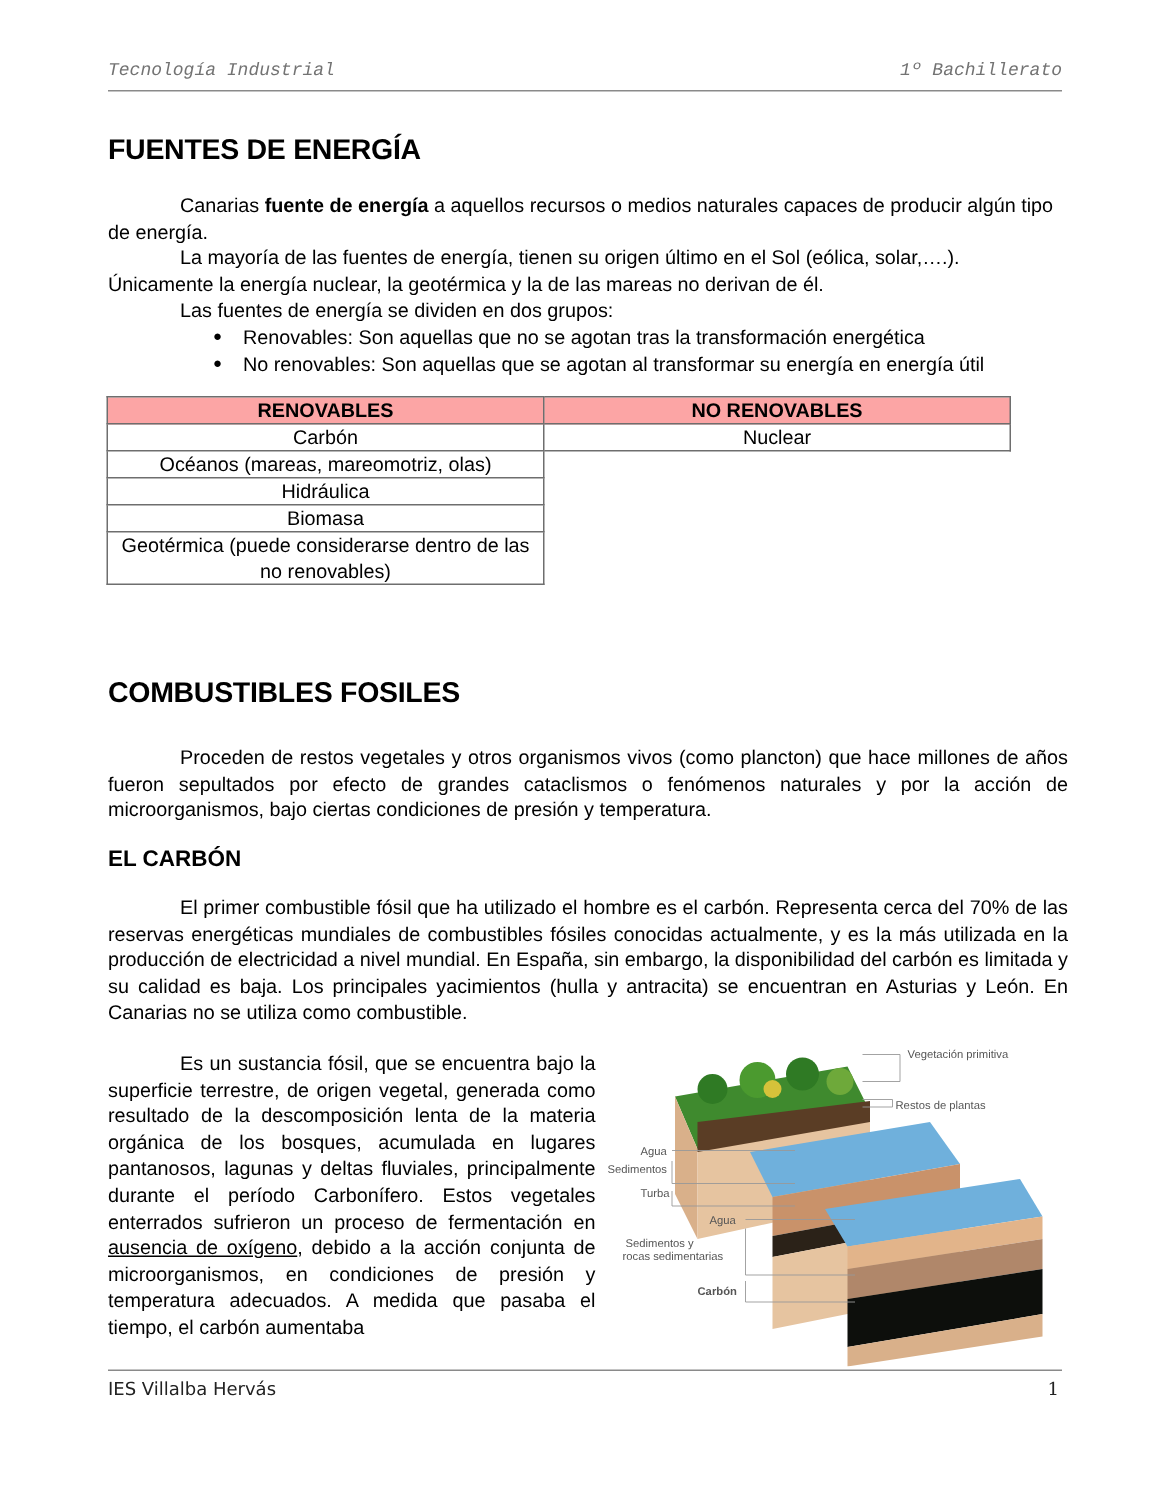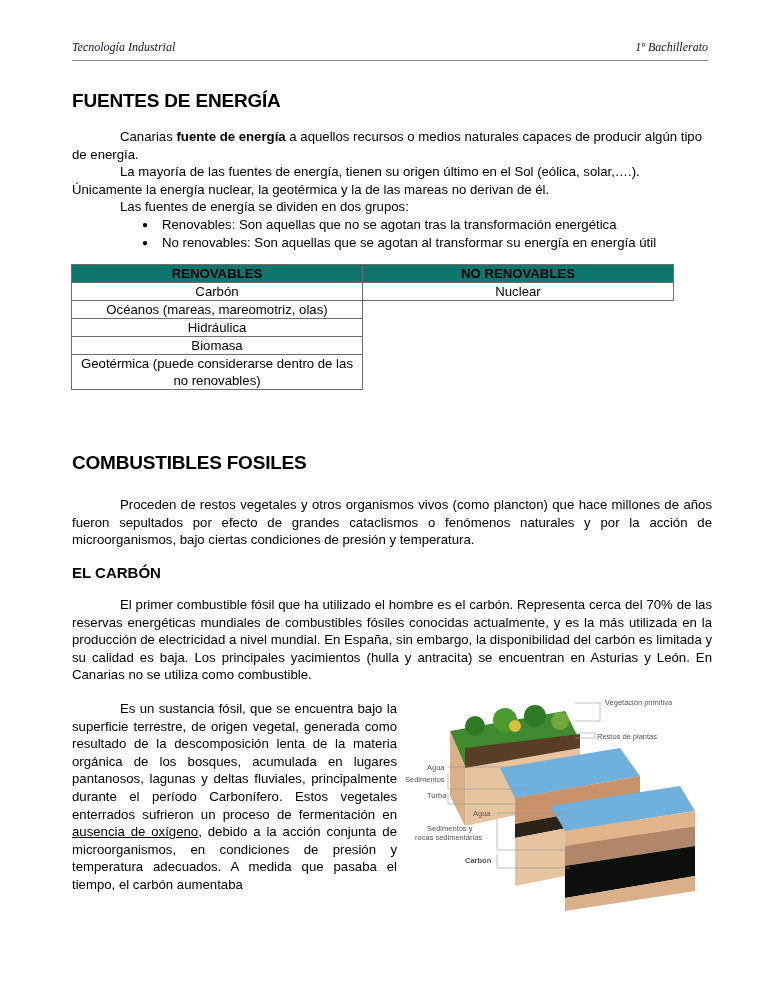--- a/index.html
+++ b/index.html
@@ -1,37 +1,37 @@
 <!DOCTYPE html>
 <html><head>
 <meta charset="utf-8">
 <style>
   html, body { margin: 0; padding: 0; background: #ffffff; }
   body { width: 768px; height: 994px; position: relative; overflow: hidden; color: #000; }
   .page { position: absolute; left: 0; top: 0; width: 768px; height: 994px; }
   .hdr { position: absolute; left: 72px; right: 60px; top: 38px; height: 22px;
-         border-bottom: 1.5px solid #8a8a8a; font-family: Liberation Serif, serif;
-         font-style: italic; font-size: 12px; color: #0f172a; }
+         border-bottom: 1.5px solid #8a8a8a; font-family: Liberation Mono, monospace;
+         font-style: italic; font-size: 12px; color: #737373; }
   .hdr .l { position: absolute; left: 0; top: 2px; }
   .hdr .r { position: absolute; right: 0; top: 2px; }
   .body-text { font-family: "Liberation Sans", sans-serif; font-size: 13.2px; line-height: 17.6px; }
   h1 { position: absolute; left: 72px; margin: 0; font-family: "Liberation Sans", sans-serif;
        font-weight: bold; font-size: 19px; letter-spacing: -0.2px; }
   h2 { position: absolute; left: 72px; margin: 0; font-family: "Liberation Sans", sans-serif;
        font-weight: bold; font-size: 15px; text-align: center; }
   .intro { position: absolute; left: 72px; width: 640px; top: 128px; }
   .intro p { margin: 0; }
   .ind { text-indent: 48px; }
   .intro ul { margin: 0; padding-left: 90px; list-style: none; }
   .intro li { position: relative; }
   .intro li .bul { position: absolute; left: -20px; top: 0; font-size: 10px; }
   table.energy { position: absolute; left: 71px; top: 264px; border-collapse: collapse;
                  font-family: "Liberation Sans", sans-serif; font-size: 13.2px; line-height: 17px; }
   table.energy td, table.energy th { border: 1px solid #6e6e6e; text-align: center; padding: 0 4px; vertical-align: top; }
-  table.energy th { background: #0f766e; font-weight: bold; }
+  table.energy th { background: #fca5a5; font-weight: bold; }
   table.energy .c1 { width: 282px; }
   table.energy .c2 { width: 302px; }
   table.energy td.empty { border: none; border-left: 1px solid #6e6e6e; }
   .para { position: absolute; left: 72px; width: 640px; text-align: justify; margin: 0; }
   .para.ind { text-indent: 48px; }
   .carbon-text { position: absolute; left: 72px; width: 325px; top: 700px; text-align: justify; margin: 0; text-indent: 48px; }
   .u { text-decoration: underline; }
   .diagram { position: absolute; left: 415px; top: 686px; width: 300px; height: 225px; }
   .diagram .lbl { position: absolute; font-family: "Liberation Sans", sans-serif; font-size: 7.5px; color: #555; white-space: nowrap; line-height: 9px; }
   .ftr { position: absolute; left: 72px; right: 60px; top: 913px; height: 22px;
@@ -140,19 +140,23 @@
         <polyline points="82,133 82,164 155,164"></polyline>
         <polyline points="82,168 82,182 155,182"></polyline>
       </g>
     </svg>
     <span class="lbl" style="left:190px; top:12px;">Vegetación primitiva</span>
     <span class="lbl" style="left:182px; top:46px;">Restos de plantas</span>
     <span class="lbl" style="left:12px; top:77px;">Agua</span>
     <span class="lbl" style="left:-10px; top:89px;">Sedimentos</span>
     <span class="lbl" style="left:12px; top:105px;">Turba</span>
     <span class="lbl" style="left:58px; top:123px;">Agua</span>
-    <span class="lbl" style="left:12px; top:138px;">Sedimentos y</span>
+    <span class="lbl" style="left:2px; top:138px;">Sedimentos y</span>
     <span class="lbl" style="left:0px; top:147px;">rocas sedimentarias</span>
     <span class="lbl" style="left:50px; top:170px;font-weight:bold;">Carbón</span>
   </div>
 
+  <div class="ftr">
+    <span class="l">IES Villalba Hervás</span>
+    <span class="r">1</span>
+  </div>
 
 </div>
 
 </body></html>

